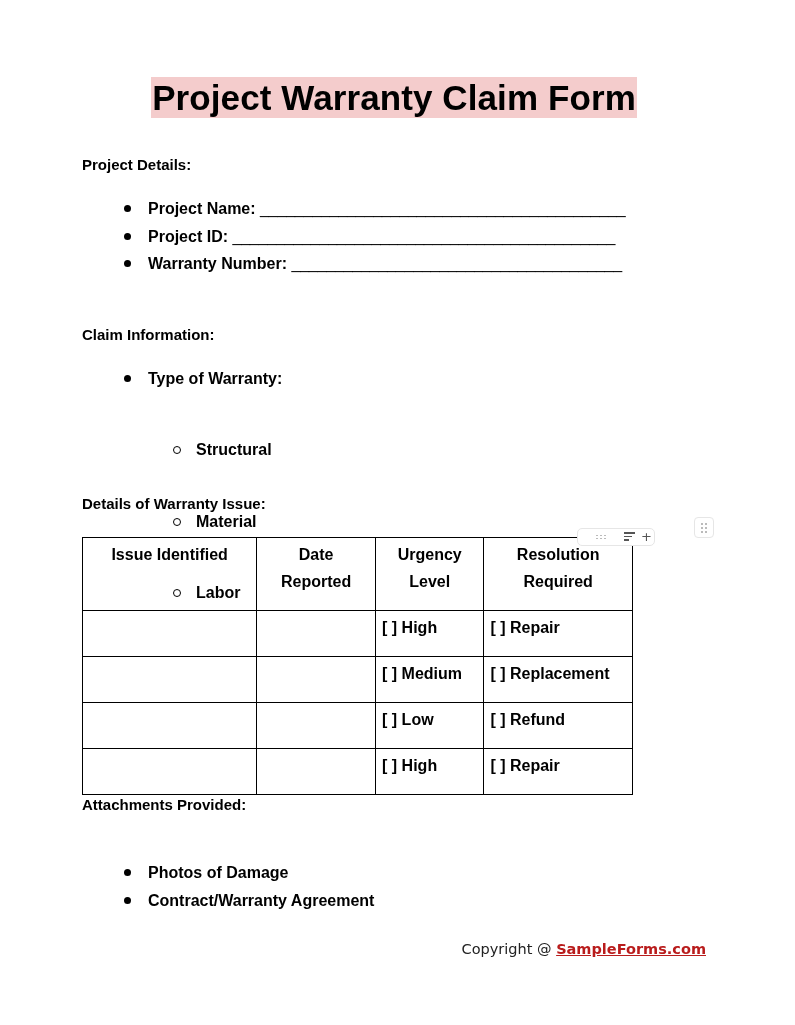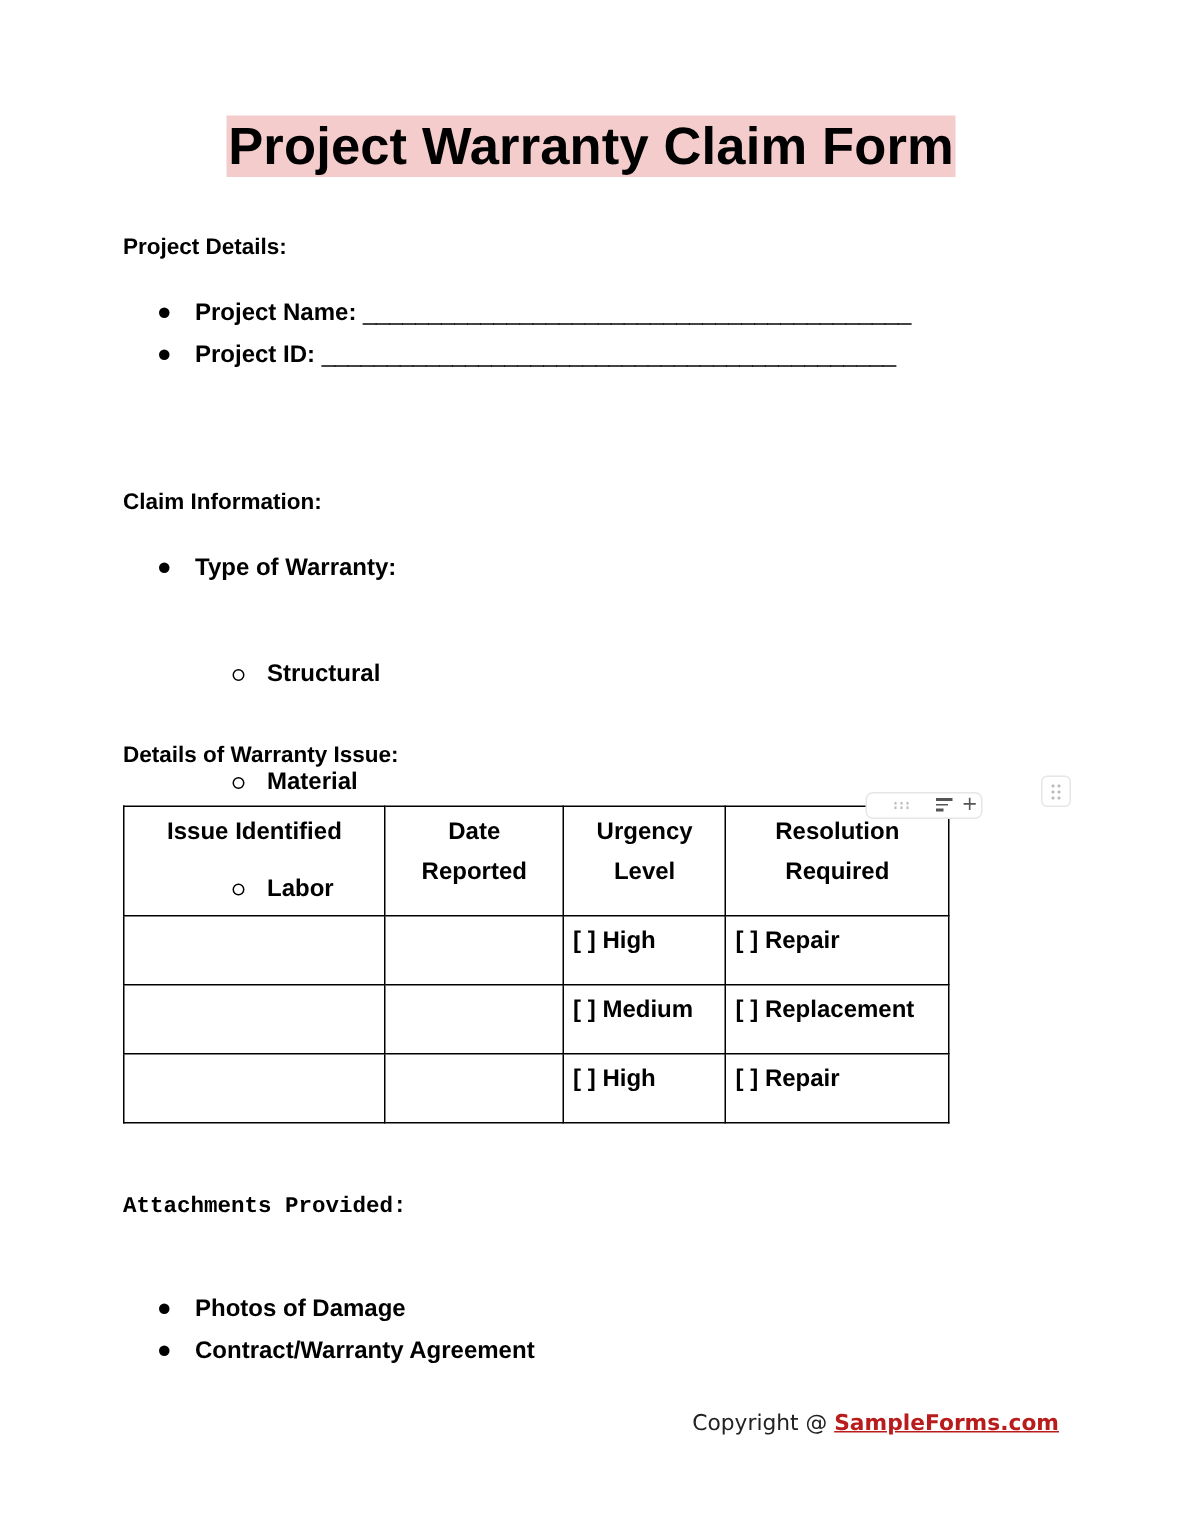--- a/index.html
+++ b/index.html
@@ -33,21 +33,21 @@
     }
     .heading {
       position: absolute;
       left: 82px;
       font-size: 15px;
       font-weight: bold;
       line-height: 20px;
     }
     ul.list {
       position: absolute;
-      left: 82px;
+      left: 100px;
       margin: 0;
       padding: 0;
       list-style: none;
       font-size: 16px;
       font-weight: bold;
     }
     ul.list li {
       position: relative;
       padding-left: 48px;
       height: 27.5px;
@@ -200,20 +200,25 @@
   <li>
     <span class="bullet"></span>
     <span>Project Name:</span>
     <span class="blank">__________________________________________</span>
   </li>
   <li>
     <span class="bullet"></span>
     <span>Project ID:</span>
     <span class="blank">____________________________________________</span>
   </li>
+  <li>
+    <span class="bullet"></span>
+    <span>Warranty Number:</span>
+    <span class="blank">______________________________________</span>
+  </li>
 </ul>
 
 <div class="heading" style="top:325px;">Claim Information:</div>
 <ul class="list" style="top:369px;">
   <li>
     <span class="bullet"></span>
     <span>Type of Warranty:</span>
   </li>
 </ul>
 <ul class="list sub" style="top:396px;">
@@ -247,20 +252,26 @@
       <td></td>
       <td></td>
       <td>[ ] High</td>
       <td>[ ] Repair</td>
     </tr>
     <tr>
       <td></td>
       <td></td>
       <td>[ ] Medium</td>
       <td>[ ] Replacement</td>
+    </tr>
+    <tr>
+      <td></td>
+      <td></td>
+      <td>[ ] Low</td>
+      <td>[ ] Refund</td>
     </tr>
     <tr>
       <td></td>
       <td></td>
       <td>[ ] High</td>
       <td>[ ] Repair</td>
     </tr>
   </tbody>
 </table>
 
@@ -270,21 +281,21 @@
     <span style="width:11px;"></span>
     <span style="width:8px;"></span>
     <span style="width:5px;"></span>
   </span>
   <span class="plus">+</span>
 </div>
 <div class="row-handle">
   <span class="grip"></span>
 </div>
 
-<div class="heading" style="top:795px;font-family:Liberation Mono, monospace;">Attachments Provided:</div>
+<div class="heading" style="top:795px;">Attachments Provided:</div>
 <ul class="list" style="top:839px;margin-top:24px;">
   <li>
     <span class="bullet"></span>
     <span>Photos of Damage</span>
   </li>
   <li>
     <span class="bullet"></span>
     <span>Contract/Warranty Agreement</span>
   </li>
 </ul>

